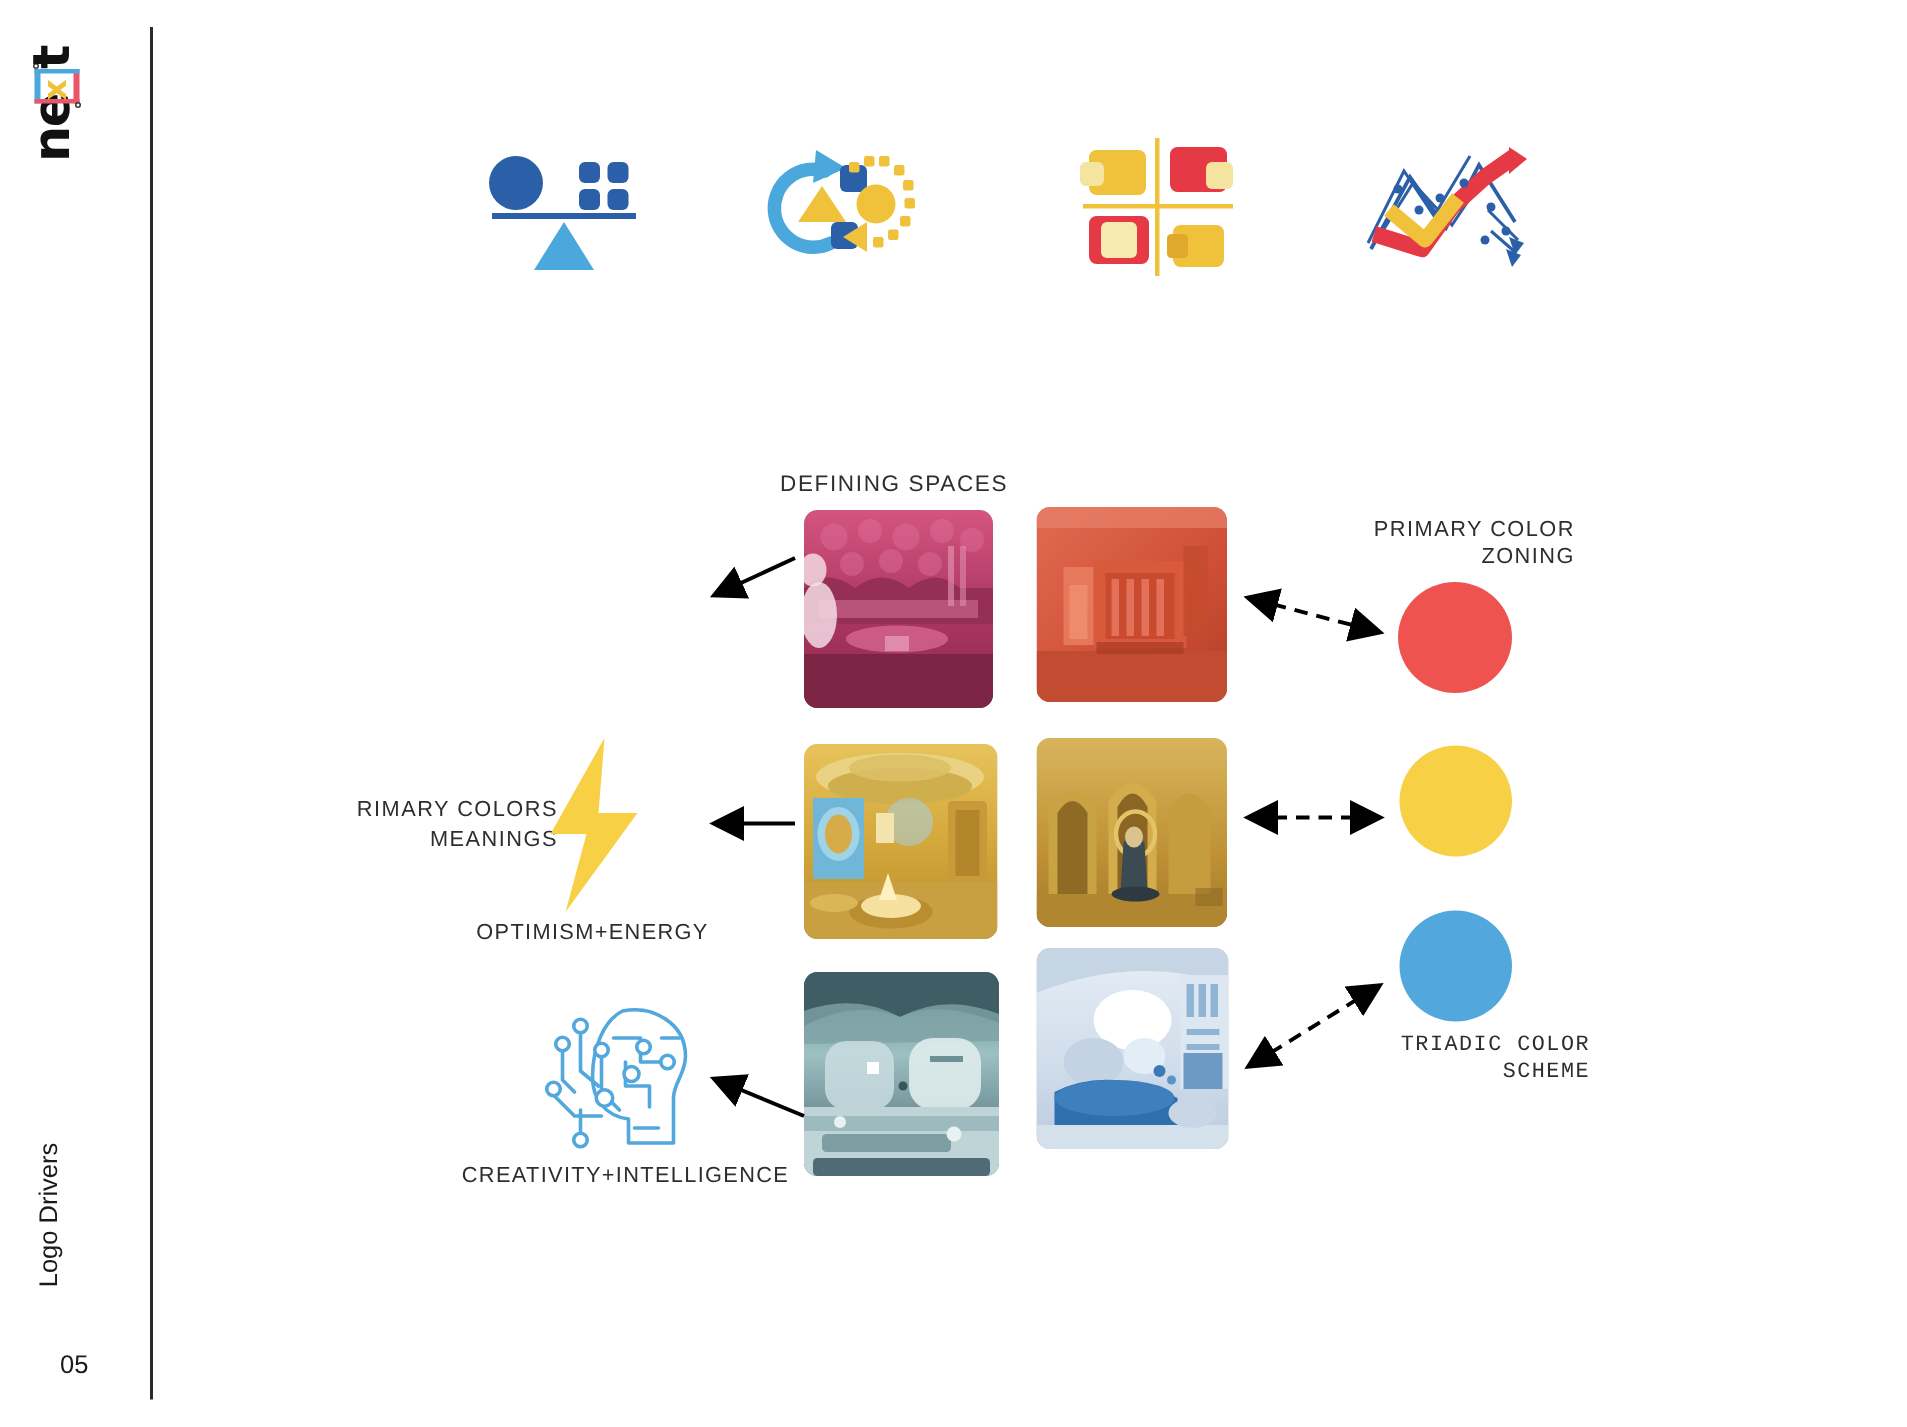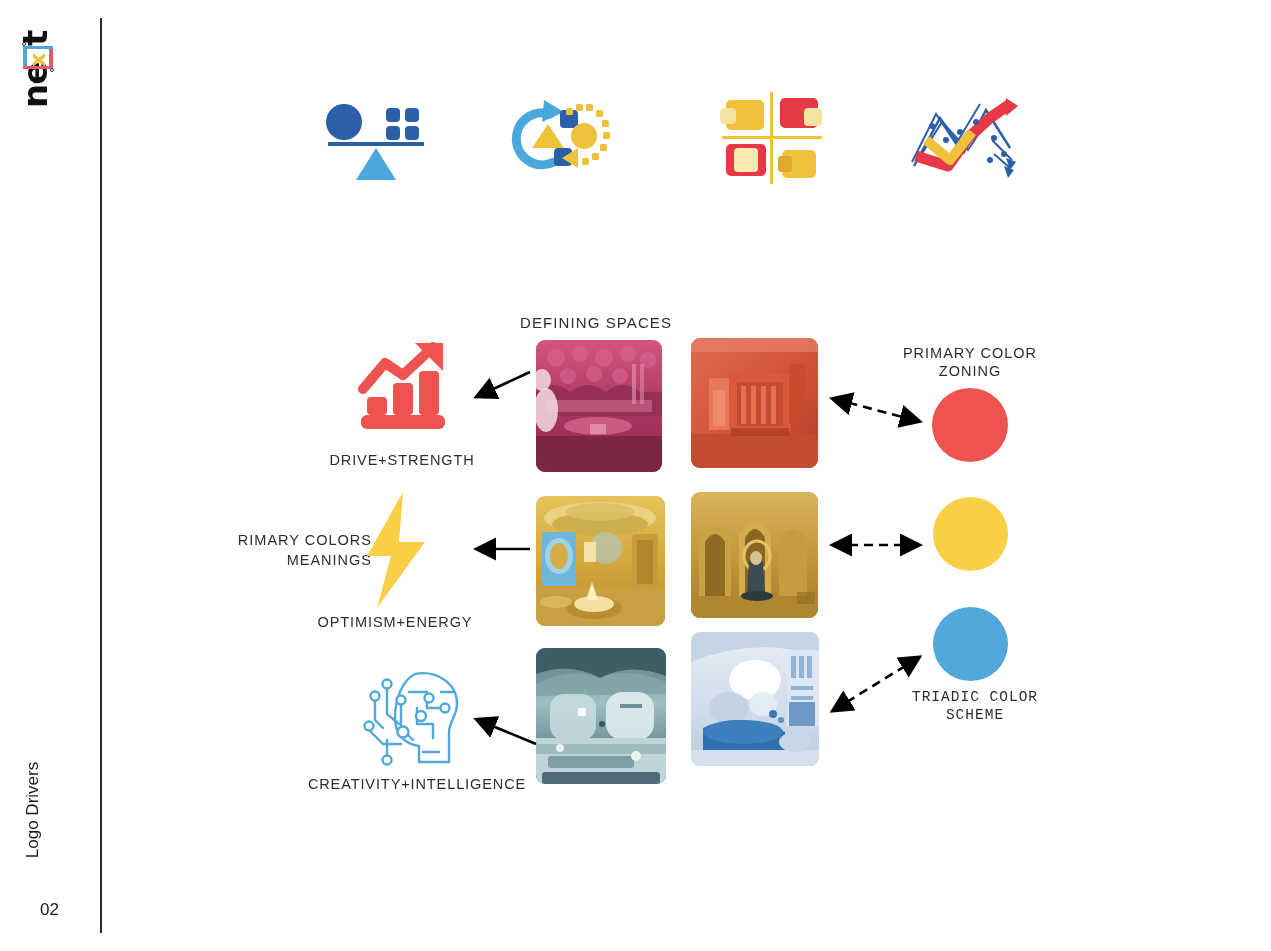--- a/index.html
+++ b/index.html
@@ -108,21 +108,21 @@
     color: #2e2e2e;
     white-space: nowrap;
   }
   #defining-spaces { left: 520px; top: 314px; width: 160px; }
 
   .col-label {
     position: absolute;
     font-size: 14.5px;
     letter-spacing: 1px;
     color: #2e2e2e;
-    text-align: center;
+    text-align: right;
     line-height: 18px;
   }
   #primary-color-zoning { left: 890px; top: 344px; width: 160px; }
   #triadic-color-scheme { left: 890px; top: 688px; width: 170px; font-family: Liberation Mono, monospace; }
   #primary-colors-meanings {
     left: 222px; top: 530px; width: 150px;
     text-align: right; line-height: 20px;
     overflow: hidden;
   }
 
@@ -195,21 +195,21 @@
         <span class="logo-bracket-l"></span>
         <span class="logo-bracket-r"></span>
         <span class="logo-x">x</span>
         <span class="logo-dot d1"></span>
         <span class="logo-dot d2"></span>
         <span class="logo-text" style="left:62px;top:-4px;">t</span>
       </div>
     </div>
 
     <div class="side-label">Logo Drivers</div>
-    <div class="page-num">02</div>
+    <div class="page-num">05</div>
   </div>
 
   <div class="top-icons">
 
     <div class="top-icon ti-1">
       <svg width="120" height="100" viewBox="0 0 120 100">
         <circle cx="28" cy="34" r="18" fill="#2b5fa8"></circle>
         <rect x="70" y="20" width="14" height="14" rx="4" fill="#2b5fa8"></rect>
         <rect x="89" y="20" width="14" height="14" rx="4" fill="#2b5fa8"></rect>
         <rect x="70" y="38" width="14" height="14" rx="4" fill="#2b5fa8"></rect>
@@ -282,33 +282,20 @@
   </div>
 
   <div class="heading" id="defining-spaces">DEFINING SPACES</div>
 
   <div class="col-label" id="primary-color-zoning">PRIMARY COLOR ZONING</div>
 
   <div class="col-label" id="triadic-color-scheme">TRIADIC COLOR SCHEME</div>
 
   <div class="col-label" id="primary-colors-meanings">RIMARY COLORS MEANINGS</div>
 
-  <div class="driver" id="driver-drive">
-    <div class="driver-icon">
-      <svg width="110" height="105" viewBox="0 0 110 105">
-        <rect x="14" y="74" width="84" height="14" rx="6" fill="#ef5350"></rect>
-        <rect x="20" y="56" width="20" height="18" rx="4" fill="#ef5350"></rect>
-        <rect x="46" y="42" width="20" height="32" rx="4" fill="#ef5350"></rect>
-        <rect x="72" y="30" width="20" height="44" rx="4" fill="#ef5350"></rect>
-        <path d="M16 48 L38 22 L56 34 L86 6" fill="none" stroke="#ef5350" stroke-width="10" stroke-linejoin="round" stroke-linecap="round"></path>
-        <polygon points="68,2 96,2 96,30" fill="#ef5350"></polygon>
-      </svg>
-    </div>
-    <div class="driver-label">DRIVE+STRENGTH</div>
-  </div>
 
   <div class="driver" id="driver-creativity">
     <div class="driver-icon">
       <svg width="120" height="110" viewBox="0 0 120 110">
         <g fill="none" stroke="#52a8dd" stroke-width="2.4" stroke-linejoin="round" stroke-linecap="round">
           <path d="M58 12 C78 8 100 20 100 42 C100 54 92 60 92 70 L92 100 L62 100 L62 84 C46 82 38 70 38 56 C38 36 46 18 58 12 Z"></path>
           <path d="M52 30 L70 30 L70 46 L84 46"></path>
           <path d="M60 46 L60 62 L76 62 L76 76"></path>
           <path d="M44 42 L44 66 L56 78"></path>
           <path d="M30 26 L30 52 L42 62"></path>

